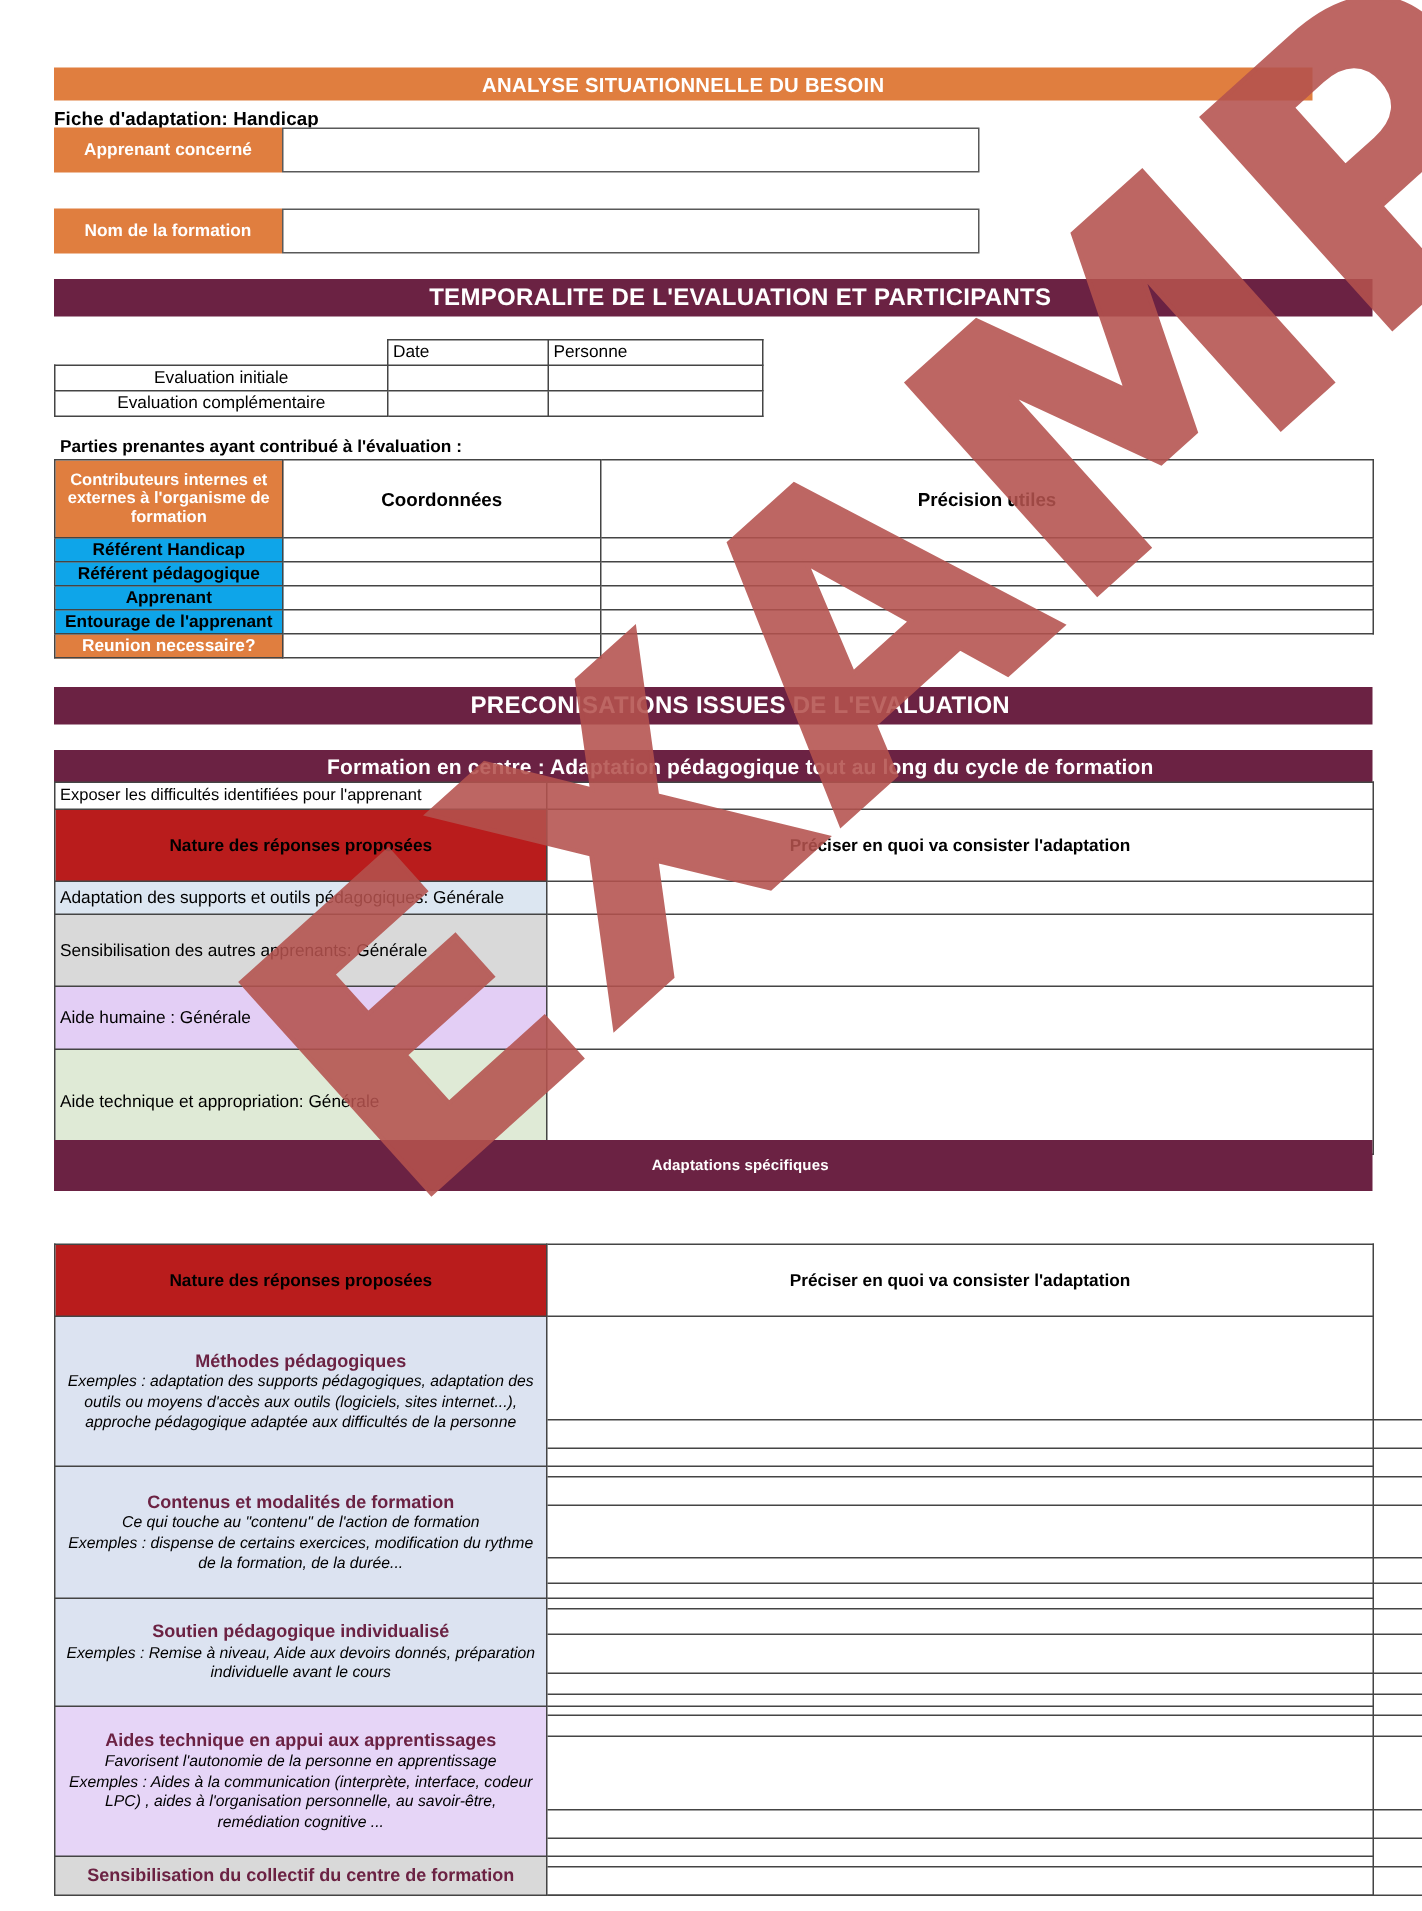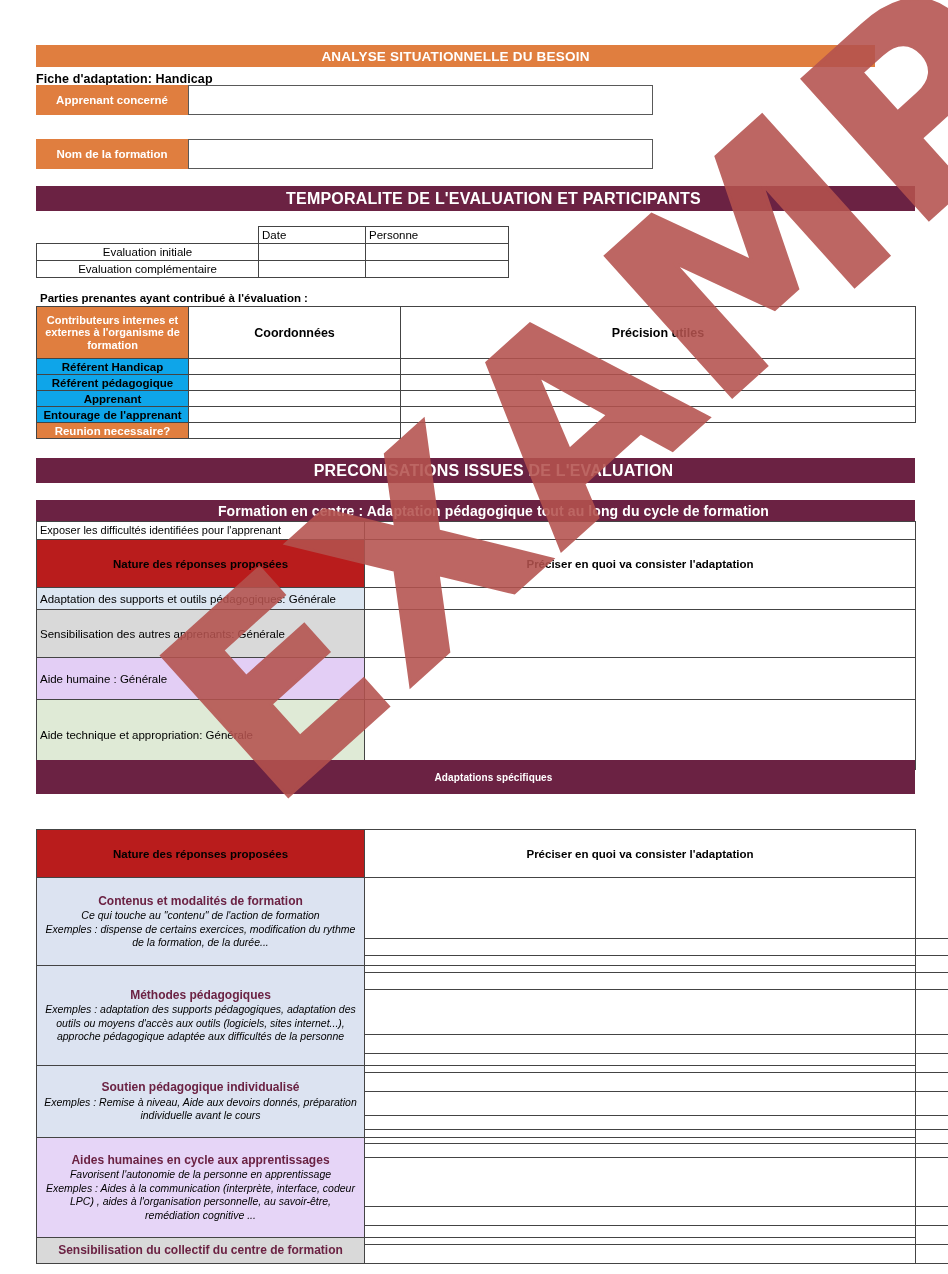--- a/index.html
+++ b/index.html
@@ -263,20 +263,48 @@
   <div class="banner banner-maroon" id="banner-adaptations-spec">Adaptations spécifiques</div>
 
   <table id="table-adaptations">
     <tbody>
       <tr>
         <td class="left-col hdr-grey">Nature des réponses proposées</td>
         <td class="right-col hdr-grey">Préciser en quoi va consister l'adaptation</td>
       </tr>
 
       <tr>
+        <td class="left-col spec-cell fill-blue" style="height:100px;">
+          <span class="spec-title">Méthodes pédagogiques</span>
+          <span class="spec-sub">Exemples : adaptation des supports pédagogiques, adaptation des outils ou moyens d'accès aux outils (logiciels, sites internet...), approche pédagogique adaptée aux difficultés de la personne</span>
+        </td>
+        <td class="right-col">
+          <table class="sub-lines">
+              <tbody>
+            <tr>
+                  <td style="height:19px"></td>
+                </tr>
+            <tr>
+                  <td style="height:19px"></td>
+                </tr>
+            <tr>
+                  <td style="height:19px"></td>
+                </tr>
+            <tr>
+                  <td style="height:19px"></td>
+                </tr>
+            <tr>
+                  <td style="height:19px"></td>
+                </tr>
+          </tbody>
+            </table>
+        </td>
+      </tr>
+
+      <tr>
         <td class="left-col spec-cell fill-blue" style="height:88px;">
           <span class="spec-title">Contenus et modalités de formation</span>
           <span class="spec-sub">Ce qui touche au "contenu" de l'action de formation</span>
           <span class="spec-sub">Exemples : dispense de certains exercices, modification du rythme de la formation, de la durée...</span>
         </td>
         <td class="right-col">
           <table class="sub-lines">
               <tbody>
             <tr>
                   <td style="height:17px"></td>
@@ -292,85 +320,57 @@
                 </tr>
             <tr>
                   <td style="height:17px"></td>
                 </tr>
           </tbody>
             </table>
         </td>
       </tr>
 
       <tr>
-        <td class="left-col spec-cell fill-blue" style="height:100px;">
-          <span class="spec-title">Méthodes pédagogiques</span>
-          <span class="spec-sub">Exemples : adaptation des supports pédagogiques, adaptation des outils ou moyens d'accès aux outils (logiciels, sites internet...), approche pédagogique adaptée aux difficultés de la personne</span>
+        <td class="left-col spec-cell fill-blue" style="height:72px;">
+          <span class="spec-title">Soutien pédagogique individualisé</span>
+          <span class="spec-sub">Exemples : Remise à niveau, Aide aux devoirs donnés, préparation individuelle avant le cours</span>
         </td>
         <td class="right-col">
           <table class="sub-lines">
               <tbody>
             <tr>
-                  <td style="height:19px"></td>
-                </tr>
-            <tr>
-                  <td style="height:19px"></td>
-                </tr>
-            <tr>
-                  <td style="height:19px"></td>
-                </tr>
-            <tr>
-                  <td style="height:19px"></td>
-                </tr>
-            <tr>
-                  <td style="height:19px"></td>
+                  <td style="height:14px"></td>
+                </tr>
+            <tr>
+                  <td style="height:14px"></td>
+                </tr>
+            <tr>
+                  <td style="height:14px"></td>
+                </tr>
+            <tr>
+                  <td style="height:14px"></td>
+                </tr>
+            <tr>
+                  <td style="height:14px"></td>
                 </tr>
           </tbody>
             </table>
         </td>
       </tr>
 
       <tr>
-        <td class="left-col spec-cell fill-blue" style="height:72px;">
-          <span class="spec-title">Soutien pédagogique individualisé</span>
-          <span class="spec-sub">Exemples : Remise à niveau, Aide aux devoirs donnés, préparation individuelle avant le cours</span>
+        <td class="left-col spec-cell fill-lavender" style="height:100px;">
+          <span class="spec-title">Aides technique en appui aux apprentissages</span>
+          <span class="spec-sub">Favorisent l'autonomie de la personne en apprentissage</span>
+          <span class="spec-sub">Exemples : Aides à la communication (interprète, interface, codeur LPC) , aides à l'organisation personnelle, au savoir-être, remédiation cognitive ...</span>
         </td>
         <td class="right-col">
           <table class="sub-lines">
               <tbody>
             <tr>
-                  <td style="height:14px"></td>
-                </tr>
-            <tr>
-                  <td style="height:14px"></td>
-                </tr>
-            <tr>
-                  <td style="height:14px"></td>
-                </tr>
-            <tr>
-                  <td style="height:14px"></td>
-                </tr>
-            <tr>
-                  <td style="height:14px"></td>
-                </tr>
-          </tbody>
-            </table>
-        </td>
-      </tr>
-
-      <tr>
-        <td class="left-col spec-cell fill-lavender" style="height:100px;">
-          <span class="spec-title">Aides humaines en cycle aux apprentissages</span>
-          <span class="spec-sub">Favorisent l'autonomie de la personne en apprentissage</span>
-          <span class="spec-sub">Exemples : Aides à la communication (interprète, interface, codeur LPC) , aides à l'organisation personnelle, au savoir-être, remédiation cognitive ...</span>
-        </td>
-        <td class="right-col">
-          <table class="sub-lines">
-              <tbody>
-            <tr>
                   <td style="height:19px"></td>
                 </tr>
             <tr>
                   <td style="height:19px"></td>
                 </tr>
             <tr>
                   <td style="height:19px"></td>
                 </tr>
             <tr>
                   <td style="height:19px"></td>

